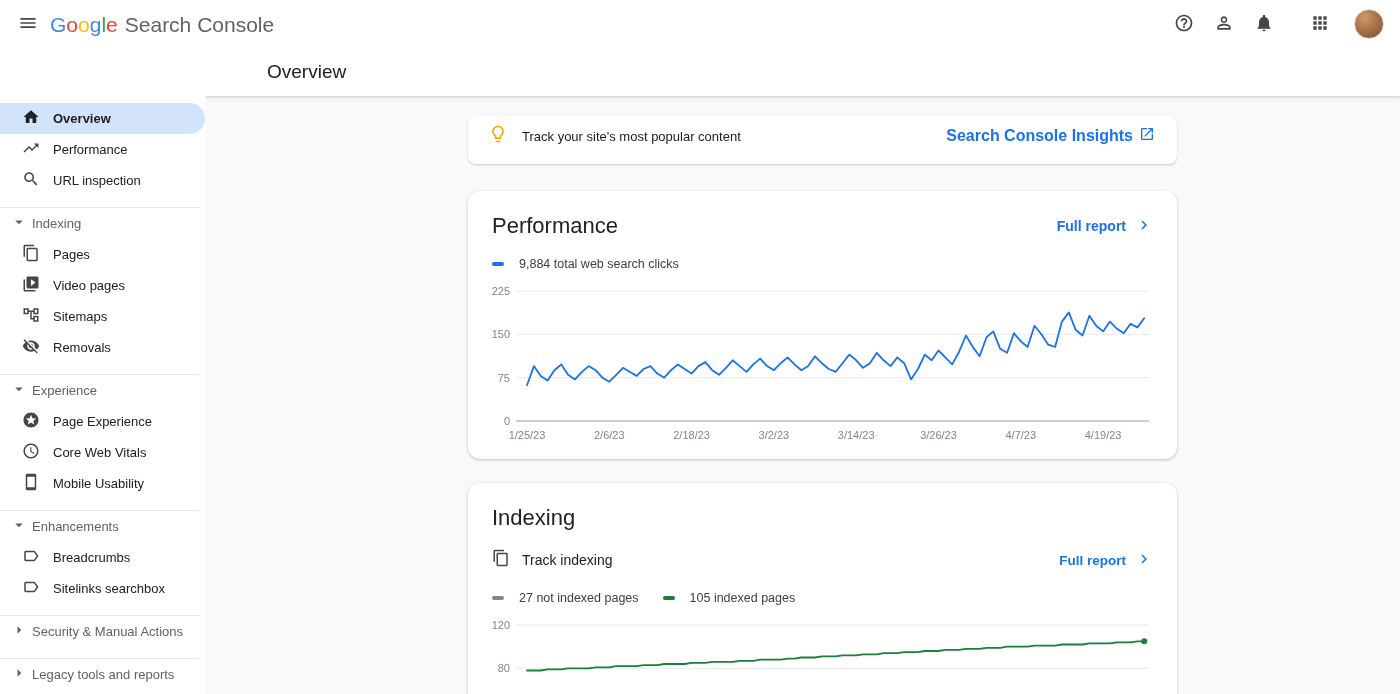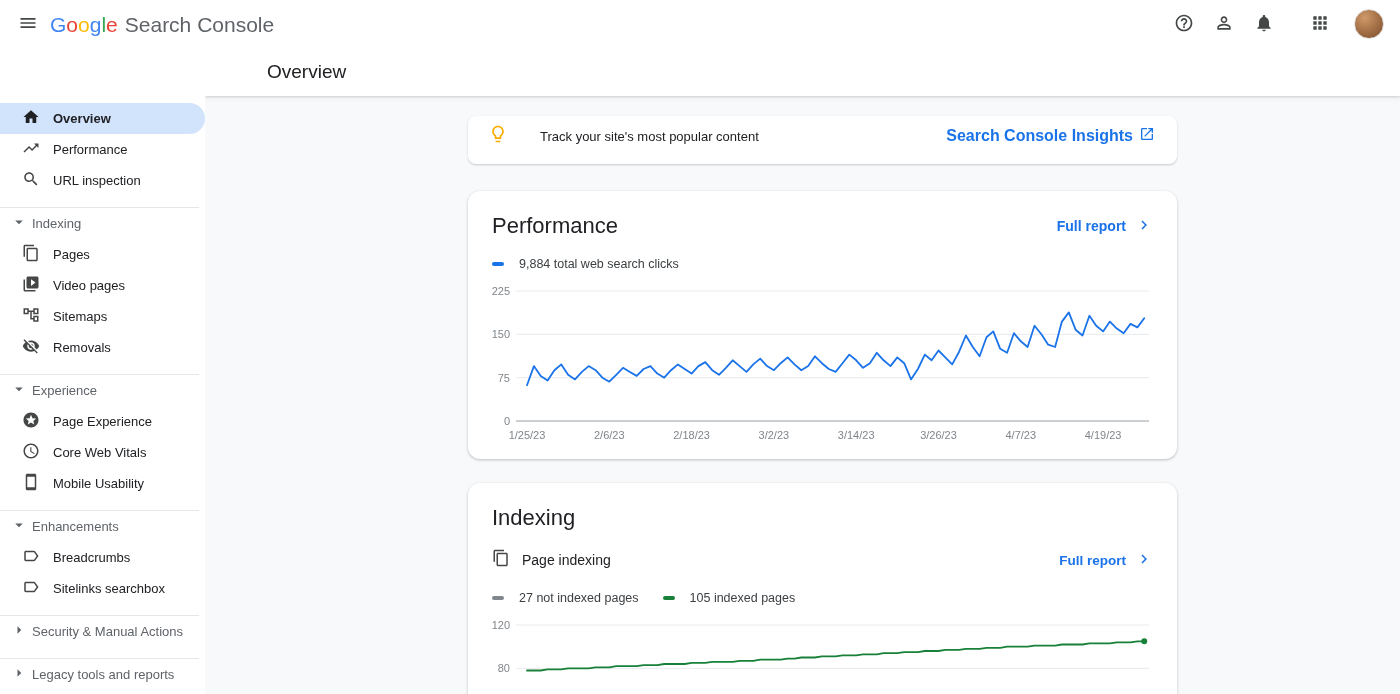--- a/index.html
+++ b/index.html
@@ -49,21 +49,21 @@
   
   .main { flex:1; background:#f8f9fa; display:flex; flex-direction:column; overflow:hidden; }
   .titlebar { height:48px; min-height:48px; background:#fff; display:flex; align-items:center;
     padding-left:62px; box-shadow:0 1px 2px rgba(60,64,67,.18), 0 2px 6px rgba(60,64,67,.07);
     position:relative; z-index:3; }
   .page-title { font-size:19px; font-weight:400; color:#202124; }
   .content { flex:1; padding:20px 24px 0 263px; overflow:hidden; }
 
   .banner { width:709px; height:48px; background:#fff; border-radius:8px;
     box-shadow:0 1px 2px 0 rgba(60,64,67,.25); display:flex; align-items:center;
-    padding:0 22px 8px 20px;gap:18px; }
+    padding:0 22px 8px 20px; }
   .banner .bulb { width:20px; height:20px; fill:#f9ab00; flex-shrink:0; }
   .banner-text { margin-left:14px; font-size:13px; color:#202124; }
   .banner-link { margin-left:auto; display:flex; align-items:center; gap:6px;
     color:#1a73e8; font-size:16px; font-weight:700; cursor:pointer; white-space:nowrap; }
   .banner-link svg { width:16px; height:16px; fill:#1a73e8; }
 
   .card { width:709px; background:#fff; border-radius:12px;
     box-shadow:0 1px 2px 0 rgba(60,64,67,.22), 0 1px 3px 1px rgba(60,64,67,.08);
     padding:22px 24px 10px; }
   .card.performance { margin-top:27px; }
@@ -307,21 +307,21 @@
         </section>
 
         <section class="card indexing">
           <div class="card-head">
             <h2 class="card-title">Indexing</h2>
           </div>
           <div class="subrow">
             <span><svg class="doc" viewBox="0 0 24 24">
                   <path d="M16 1H4c-1.1 0-2 .9-2 2v14h2V3h12V1zm3 4H8c-1.1 0-2 .9-2 2v14c0 1.1.9 2 2 2h11c1.1 0 2-.9 2-2V7c0-1.1-.9-2-2-2zm0 16H8V7h11v14z"></path>
                 </svg></span>
-            <span class="subrow-label">Page indexing</span>
+            <span class="subrow-label">Track indexing</span>
             <a class="full-report">
               <span>Full report</span>
               <span><svg viewBox="0 0 24 24">
                     <path d="M10 6L8.59 7.41 13.17 12l-4.58 4.59L10 18l6-6z"></path>
                   </svg></span>
             </a>
           </div>
           <div class="legend-row" style="margin-top:20px;">
             <div class="legend-item">
               <span class="legend-marker m-gray"></span>

